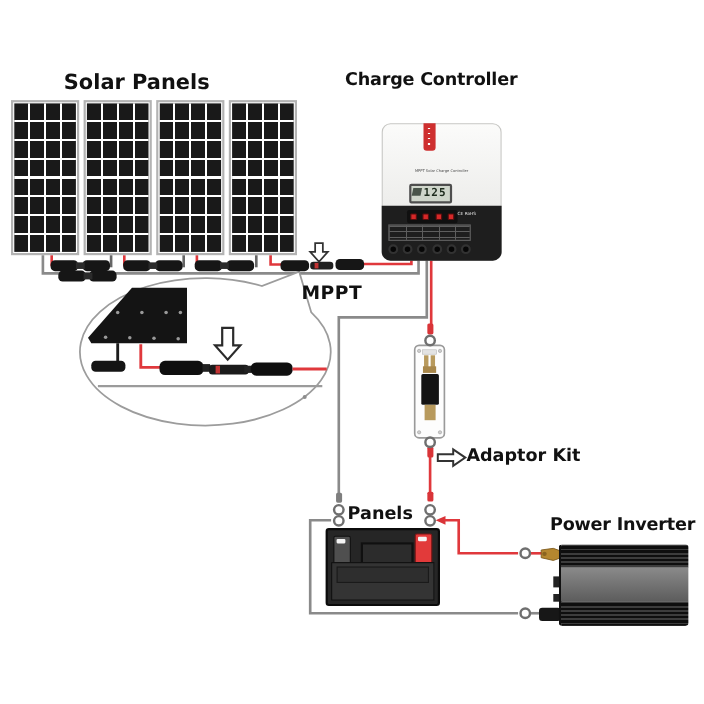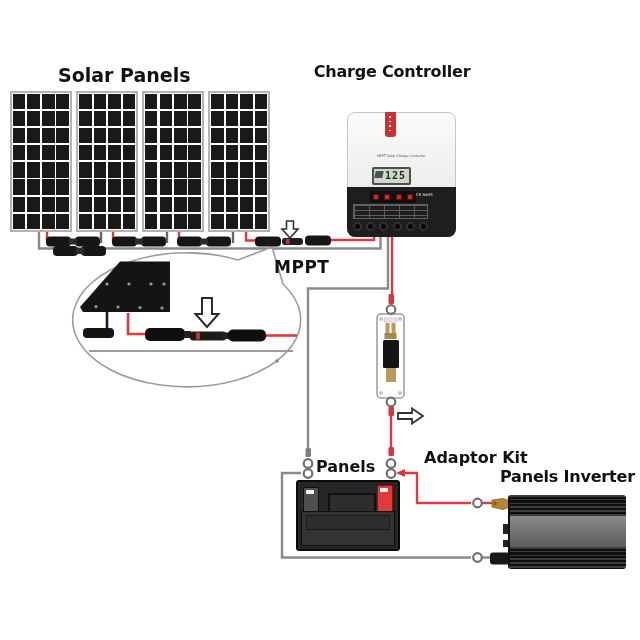--- a/index.html
+++ b/index.html
@@ -4,21 +4,21 @@
 <style>
   html,body{margin:0;padding:0;background:#fff;}
   #stage{position:relative;width:640px;height:640px;background:#fff;overflow:hidden;
          font-family:"DejaVu Sans","Liberation Sans",sans-serif;}
   #wire-layer{position:absolute;left:0;top:0;width:640px;height:640px;}
 
   .lbl{position:absolute;font-weight:bold;color:#111;white-space:nowrap;}
   #lbl-solar{left:58px;top:64px;width:180px;text-align:left;font-size:19px;}
   #lbl-cc{left:312px;top:62px;width:160px;text-align:center;font-size:16px;letter-spacing:-0.2px;}
   #lbl-fuse{left:274px;top:257px;font-size:17px;letter-spacing:0.5px;}
-  #lbl-adaptor{left:424px;top:404px;font-size:16px;margin-top:44px;}
+  #lbl-adaptor{left:424px;top:404px;font-size:16px;}
   #lbl-battery{left:316px;top:457px;font-size:16px;}
   #lbl-inverter{left:500px;top:467px;font-size:16px;letter-spacing:-0.2px;}
 
   
   .panel{position:absolute;top:91px;width:62px;height:141px;background:#fff;
          border:2px solid #b3b3b3;box-sizing:border-box;}
   .panel-inner{position:absolute;left:1px;top:1px;right:1px;bottom:1px;background-color:#191919;
     background-image:
       repeating-linear-gradient(to right, transparent 0 12.5px, #fff 12.5px 14.5px),
       repeating-linear-gradient(to bottom, transparent 0 15.1px, #fff 15.1px 17.1px);}
@@ -253,15 +253,15 @@
     <div class="inv-fins top"></div>
     <div class="inv-mid"></div>
     <div class="inv-fins bottom"></div>
   </div>
 
   <div class="lbl" id="lbl-solar">Solar Panels</div>
   <div class="lbl" id="lbl-cc">Charge Controller</div>
   <div class="lbl" id="lbl-fuse">MPPT</div>
   <div class="lbl" id="lbl-adaptor">Adaptor Kit</div>
   <div class="lbl" id="lbl-battery">Panels</div>
-  <div class="lbl" id="lbl-inverter">Panels Inverter</div>
+  <div class="lbl" id="lbl-inverter">Power Inverter</div>
 
 </div>
 
 </body></html>

